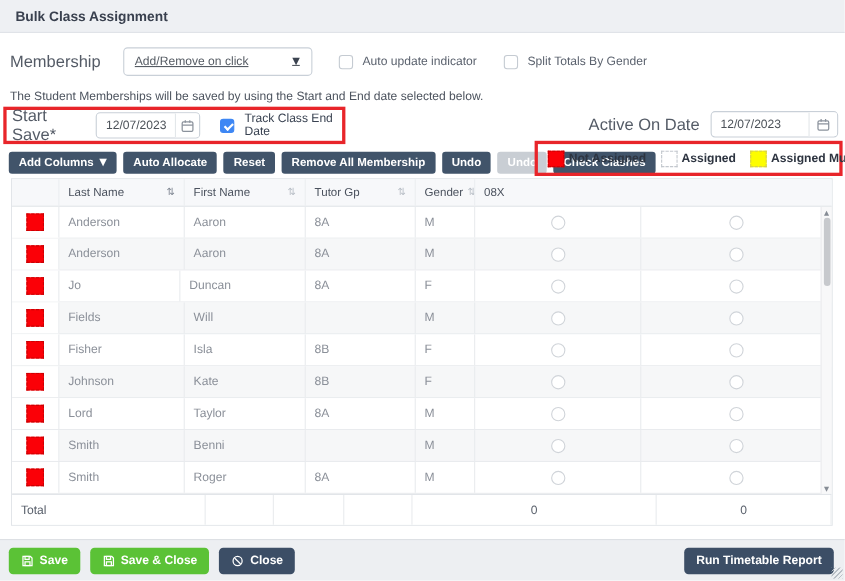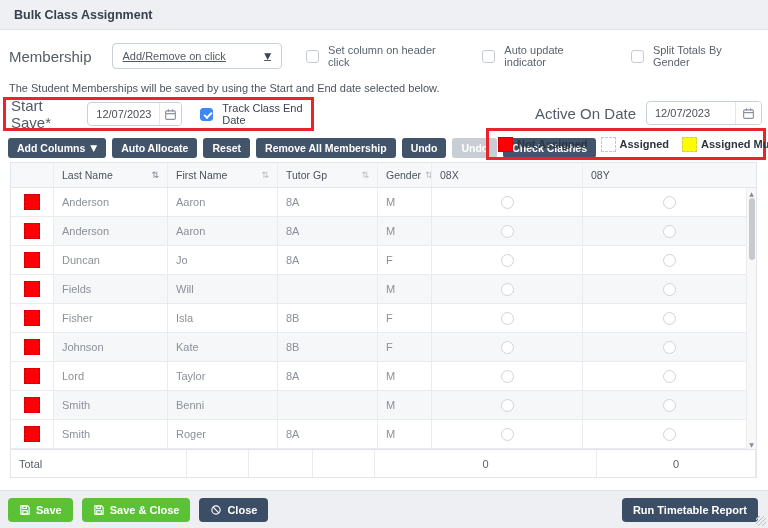--- a/index.html
+++ b/index.html
@@ -113,24 +113,20 @@
   <h1>Bulk Class Assignment</h1>
 </div>
 
 <div class="controls-row">
   <span class="field-label">Membership</span>
   <div class="select">
     <span>Add/Remove on click</span>
     <span class="chev">▼</span>
   </div>
   <span style="display:flex;align-items:center;">
-  <label class="cb">
-    <span class="box"></span>
-    <span>Set column on header click</span>
-  </label>
 
   <label class="cb">
     <span class="box"></span>
     <span>Auto update indicator</span>
   </label>
 
   <label class="cb">
     <span class="box"></span>
     <span>Split Totals By Gender</span>
   </label>
@@ -218,23 +214,20 @@
       <span>Tutor Gp</span>
         <span class="sort">⇅</span>
     </div>
     <div class="g-cell hc c-gender">
       <span>Gender</span>
         <span class="sort">⇅</span>
     </div>
     <div class="g-cell hc c-x">
       <span>08X</span>
     </div>
-    <div class="g-cell hc c-y">
-      <span>08Y</span>
-    </div>
   </div>
 
   <div class="g-body">
 
   <div class="g-row t-row">
     <div class="g-cell c-ind">
           <span class="ind-sq"></span>
         </div>
     <div class="g-cell c-last">Anderson</div>
     <div class="g-cell c-first">Aaron</div>
@@ -261,22 +254,22 @@
         </div>
     <div class="g-cell c-y radio-cell">
           <span class="radio"></span>
         </div>
   </div>
 
   <div class="g-row t-row">
     <div class="g-cell c-ind">
           <span class="ind-sq"></span>
         </div>
+    <div class="g-cell c-first">Jo</div>
     <div class="g-cell c-last">Duncan</div>
-    <div class="g-cell c-first">Jo</div>
     <div class="g-cell c-tutor">8A</div>
     <div class="g-cell c-gender">F</div>
     <div class="g-cell c-x radio-cell">
           <span class="radio"></span>
         </div>
     <div class="g-cell c-y radio-cell">
           <span class="radio"></span>
         </div>
   </div>
 

